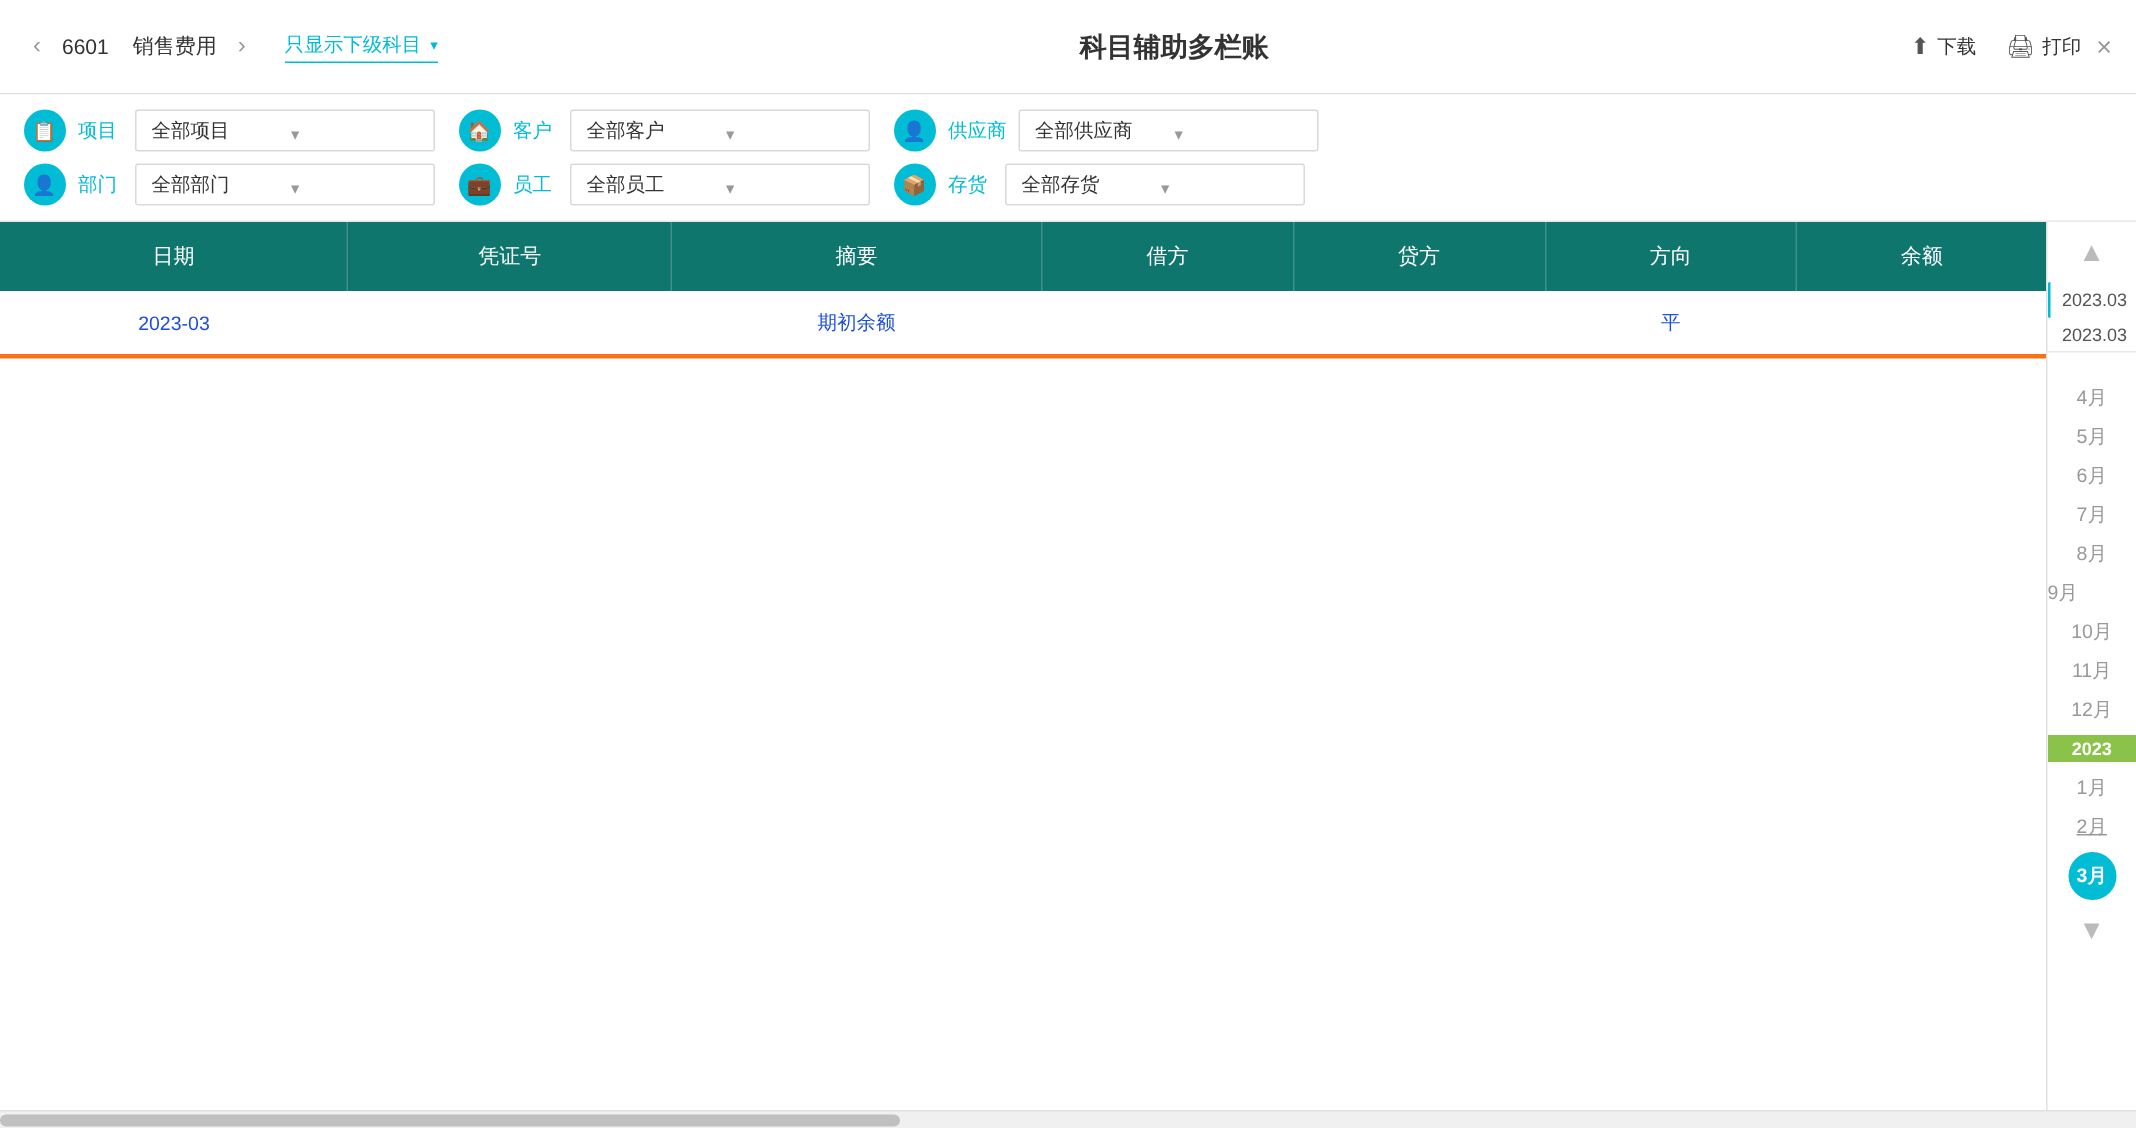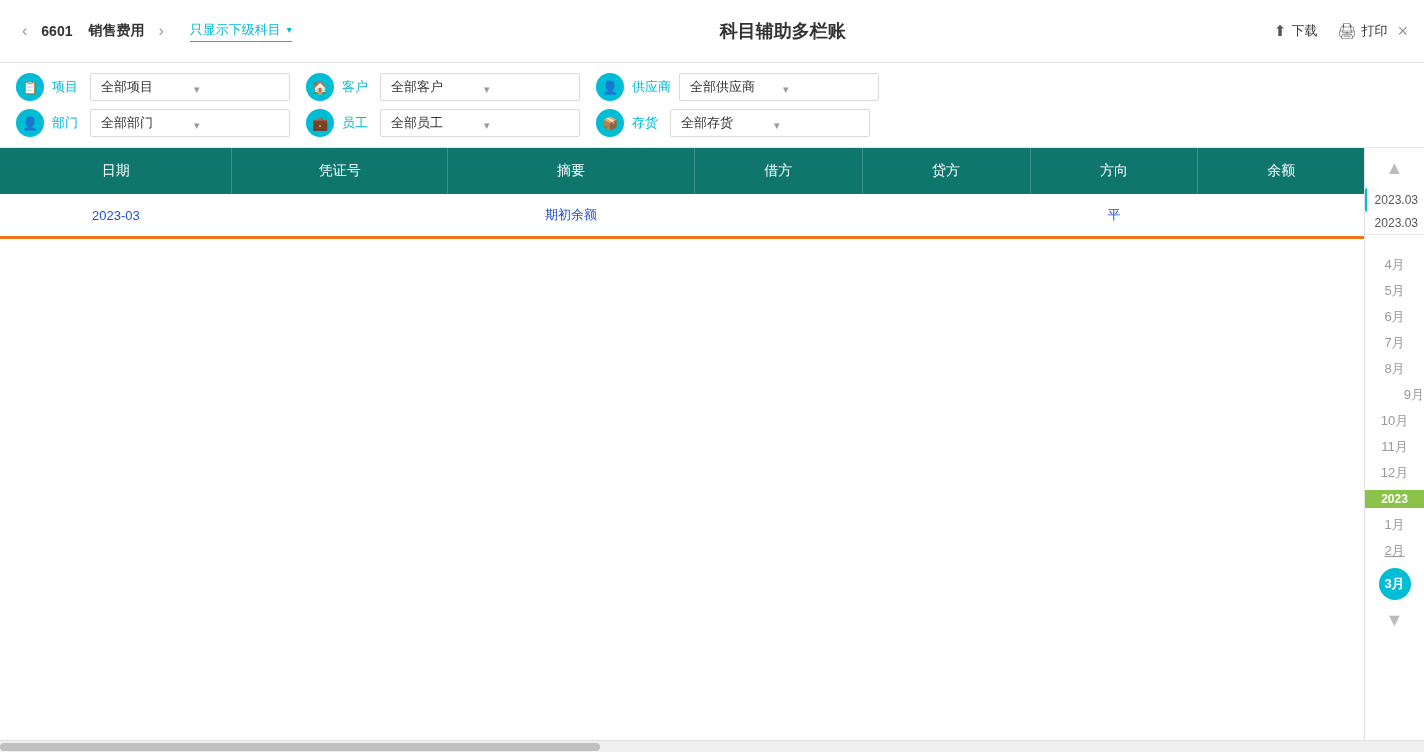--- a/index.html
+++ b/index.html
@@ -31,21 +31,21 @@
     .nav-arrow {
       color: #999;
       font-size: 16px;
       cursor: pointer;
       padding: 2px 6px;
     }
     .account-code {
       font-size: 14px;
       color: #333;
       margin: 12px 8px;
-      font-weight: 700;
+      font-weight: 400;
     }
     .show-sub-btn {
       display: flex;
       align-items: center;
       color: #00bcd4;
       border-bottom: 1px solid #00bcd4;
       padding-bottom: 2px;
       margin-left: 20px;
       cursor: pointer;
       font-size: 13px;
@@ -359,21 +359,21 @@
           </div>
           <div style="width: 100%; display: flex; align-items: center; justify-content: center; padding: 4px 0px; cursor: pointer;">
             <span style="font-size:13px; color:#999;">6月</span>
           </div>
           <div style="width: 100%; display: flex; align-items: center; justify-content: center; padding: 4px 0px; cursor: pointer;">
             <span style="font-size:13px; color:#999;">7月</span>
           </div>
           <div style="width: 100%; display: flex; align-items: center; justify-content: center; padding: 4px 0px; cursor: pointer;">
             <span style="font-size:13px; color:#999;">8月</span>
           </div>
-          <div style="width: 100%; display: flex; align-items: center; justify-content: flex-end; padding: 4px 0px; cursor: pointer;">
+          <div style="width: 100%; display: flex; align-items: center; justify-content: flex-start; padding: 4px 0px; cursor: pointer;">
             <span style="font-size:13px; color:#999;">9月</span>
           </div>
           <div style="width: 100%; display: flex; align-items: center; justify-content: center; padding: 4px 0px; cursor: pointer;">
             <span style="font-size:13px; color:#999;">10月</span>
           </div>
           <div style="width: 100%; display: flex; align-items: center; justify-content: center; padding: 4px 0px; cursor: pointer;">
             <span style="font-size:13px; color:#999;">11月</span>
           </div>
           <div style="width: 100%; display: flex; align-items: center; justify-content: center; padding: 4px 0px; cursor: pointer;">
             <span style="font-size:13px; color:#999;">12月</span>

